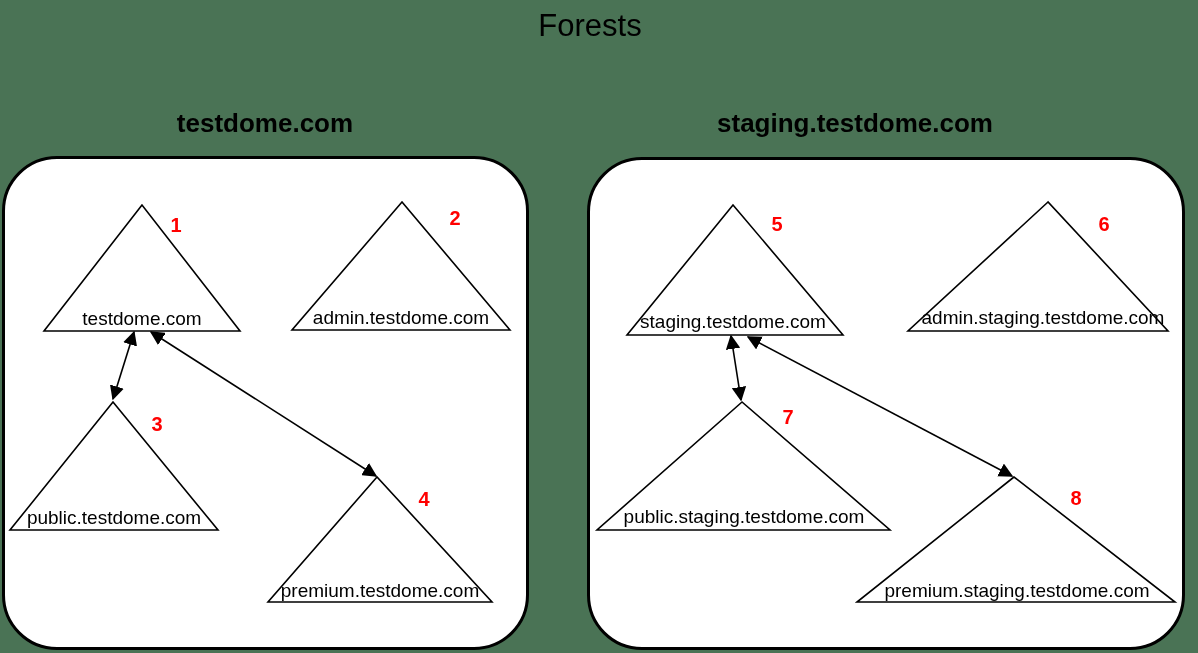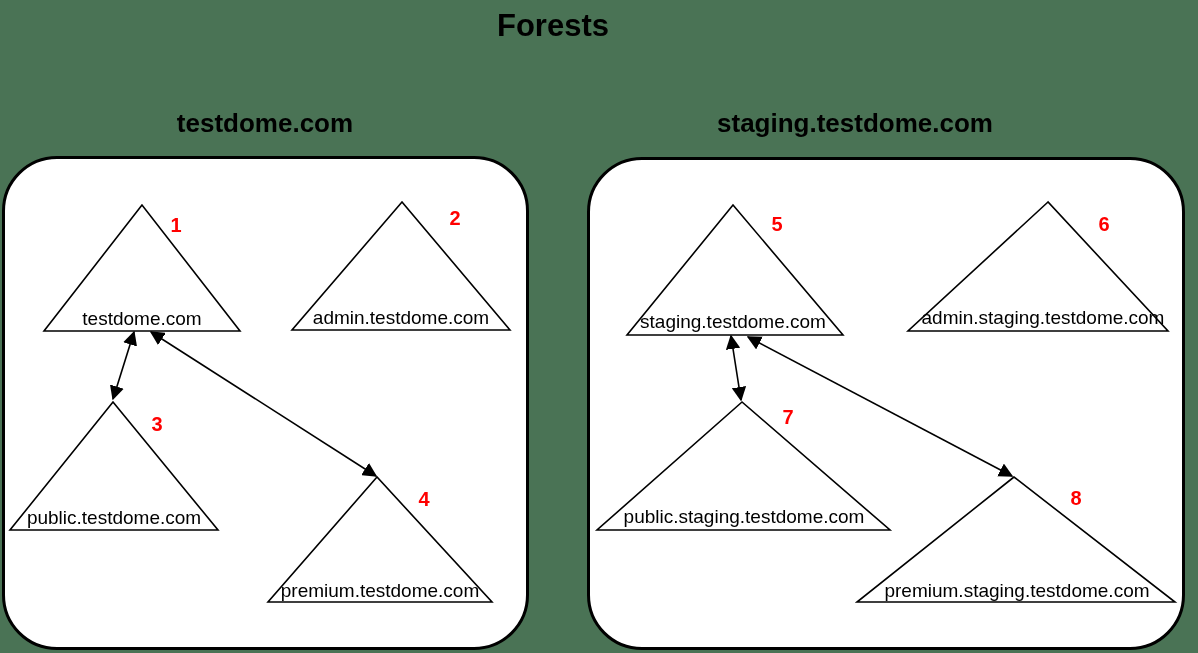--- a/index.html
+++ b/index.html
@@ -14,22 +14,23 @@
     font-family: "Liberation Sans", sans-serif;
     overflow: hidden;
   }
   .diagram-title {
     position: absolute;
     top: 8px;
     left: 0;
     width: 1106px;
     text-align: center;
     font-size: 31px;
-    font-weight: bold;
+    font-weight: normal;
     color: #000;
+    padding-left: 37px;
   }
   .forest-header {
     position: absolute;
     top: 108px;
     font-size: 26px;
     font-weight: bold;
     color: #000;
     text-align: center;
   }
   #header-left  { left: 0;     width: 530px; }

